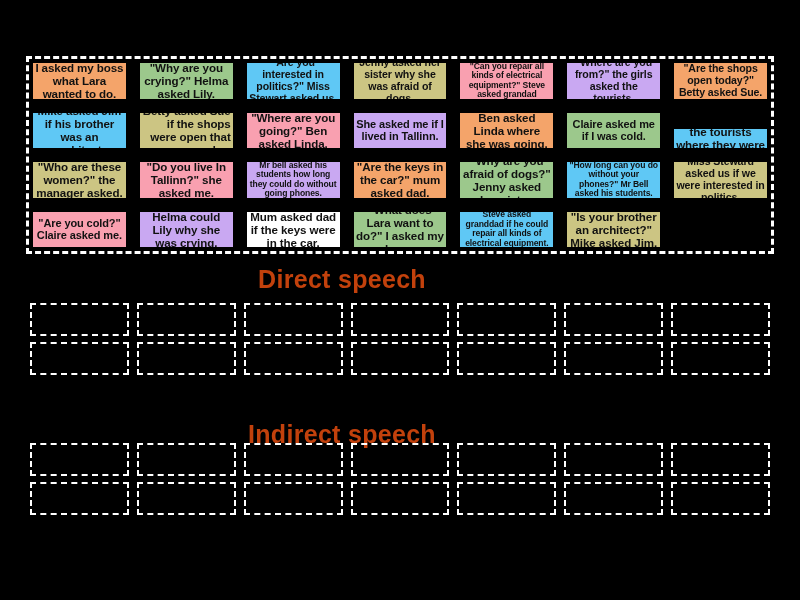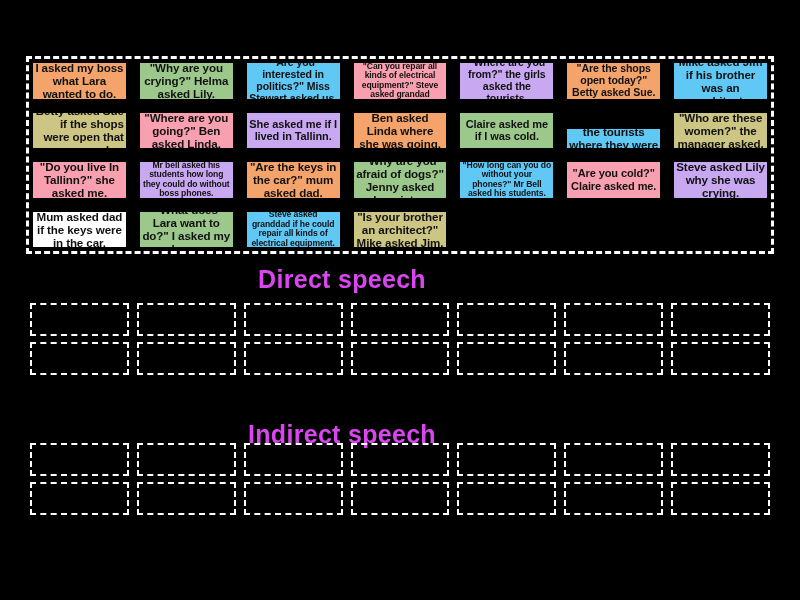--- a/index.html
+++ b/index.html
@@ -62,21 +62,21 @@
   .ts-l  { font-size: 11.6px; }
   .ts-m  { font-size: 10.6px; }
   .ts-s  { font-size: 8.6px; font-weight: 600; }
 
   
   .heading {
     position: absolute;
     left: 0;
     width: 684px;
     text-align: center;
-    color: #d946ef;
+    color: #c2410c;
     font-size: 25px;
     font-weight: 700;
     letter-spacing: 0.3px;
   }
   #heading-direct   { top: 265px; }
   #heading-indirect { top: 420px; }
 
   
   .dropzone-area {
     position: absolute;
@@ -106,20 +106,23 @@
     <div class="tray-grid" id="tray-grid">
         <div class="card" style="background: rgb(244, 164, 106);">
           <span class="ts-l">I asked my boss what Lara wanted to do.</span>
         </div>
         <div class="card" style="background: rgb(156, 200, 140);">
           <span class="ts-l">"Why are you crying?" Helma asked Lily.</span>
         </div>
         <div class="card" style="background: rgb(95, 200, 245);">
           <span class="ts-m">"Are you interested in politics?" Miss Stewart asked us.</span>
         </div>
+        <div class="card" style="background: rgb(204, 197, 131);">
+          <span class="ts-m">Jenny asked her sister why she was afraid of dogs.</span>
+        </div>
         <div class="card" style="background: rgb(249, 160, 176);">
           <span class="ts-s">"Can you repair all kinds of electrical equipment?" Steve asked grandad</span>
         </div>
         <div class="card" style="background: rgb(201, 168, 242);">
           <span class="ts-m">"Where are you from?" the girls asked the tourists.</span>
         </div>
         <div class="card" style="background: rgb(244, 164, 106);">
           <span class="ts-m">"Are the shops open today?" Betty asked Sue.</span>
         </div>
         <div class="card" style="background: rgb(95, 200, 245);">
@@ -143,36 +146,39 @@
         <div class="card" style="background: rgb(95, 200, 245); margin-top: 16px;">
           <span class="ts-l">The girls asked the tourists where they were from.</span>
         </div>
         <div class="card" style="background: rgb(204, 197, 131);">
           <span class="ts-l">"Who are these women?" the manager asked.</span>
         </div>
         <div class="card" style="background: rgb(249, 160, 176);">
           <span class="ts-l">"Do you live In Tallinn?" she asked me.</span>
         </div>
         <div class="card" style="background: rgb(201, 168, 242);">
-          <span class="ts-s">Mr bell asked his students how long they could do without boss phones.</span>
+          <span class="ts-s">Mr bell asked his students how long they could do without going phones.</span>
         </div>
         <div class="card" style="background: rgb(244, 164, 106);">
           <span class="ts-l">"Are the keys in the car?" mum asked dad.</span>
         </div>
         <div class="card" style="background: rgb(156, 200, 140);">
           <span class="ts-l">"Why are you afraid of dogs?" Jenny asked her sister.</span>
         </div>
         <div class="card" style="background: rgb(95, 200, 245);">
           <span class="ts-s">"How long can you do without your phones?" Mr Bell asked his students.</span>
         </div>
+        <div class="card" style="background: rgb(204, 197, 131);">
+          <span class="ts-m">Miss Steward asked us if we were interested in politics.</span>
+        </div>
         <div class="card" style="background: rgb(249, 160, 176);">
           <span class="ts-xl">"Are you cold?" Claire asked me.</span>
         </div>
         <div class="card" style="background: rgb(201, 168, 242);">
-          <span class="ts-l">Steve asked Lily why she was crying.</span>
+          <span class="ts-l">Helma could Lily why she was crying.</span>
         </div>
         <div class="card" style="background: #ffffff;">
           <span class="ts-l">Mum asked dad if the keys were in the car.</span>
         </div>
         <div class="card" style="background: rgb(156, 200, 140);">
           <span class="ts-l">"What does Lara want to do?" I asked my boss.</span>
         </div>
         <div class="card" style="background: rgb(95, 200, 245);">
           <span class="ts-s">Steve asked granddad if he could repair all kinds of electrical equipment.</span>
         </div>

